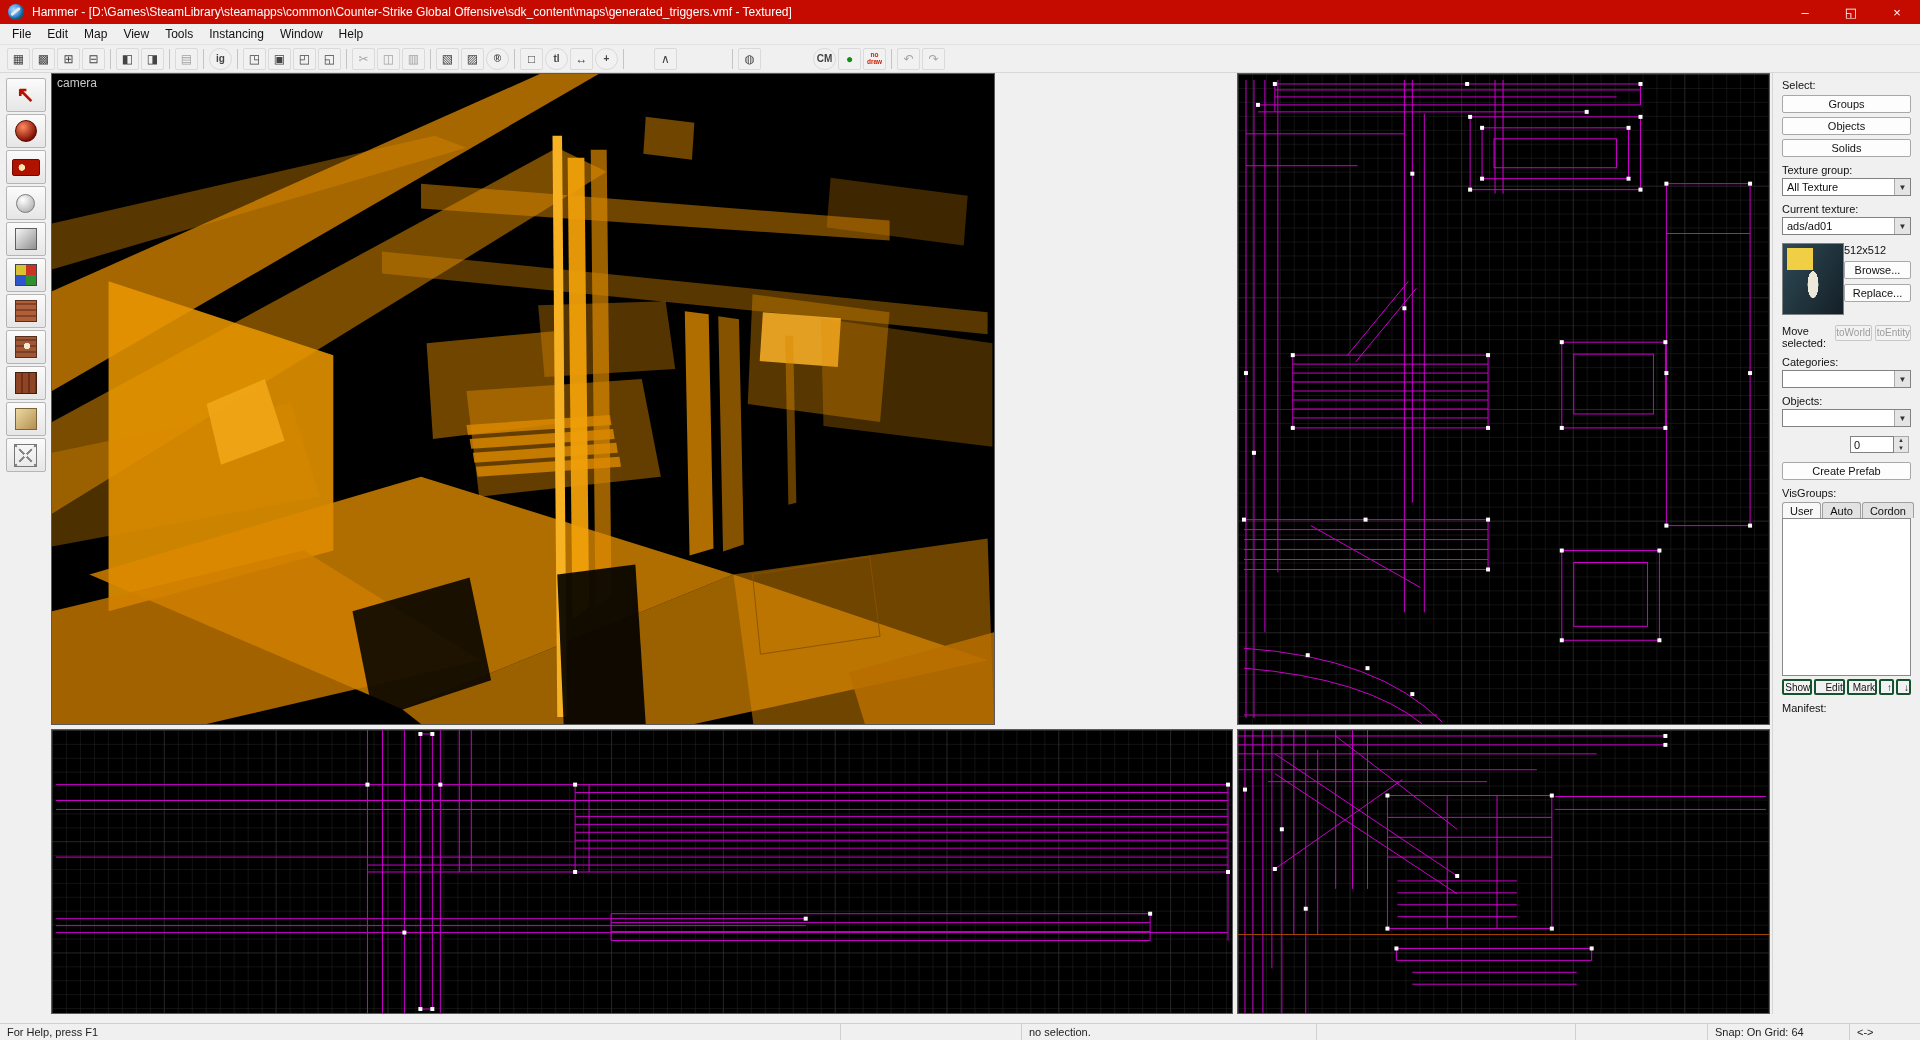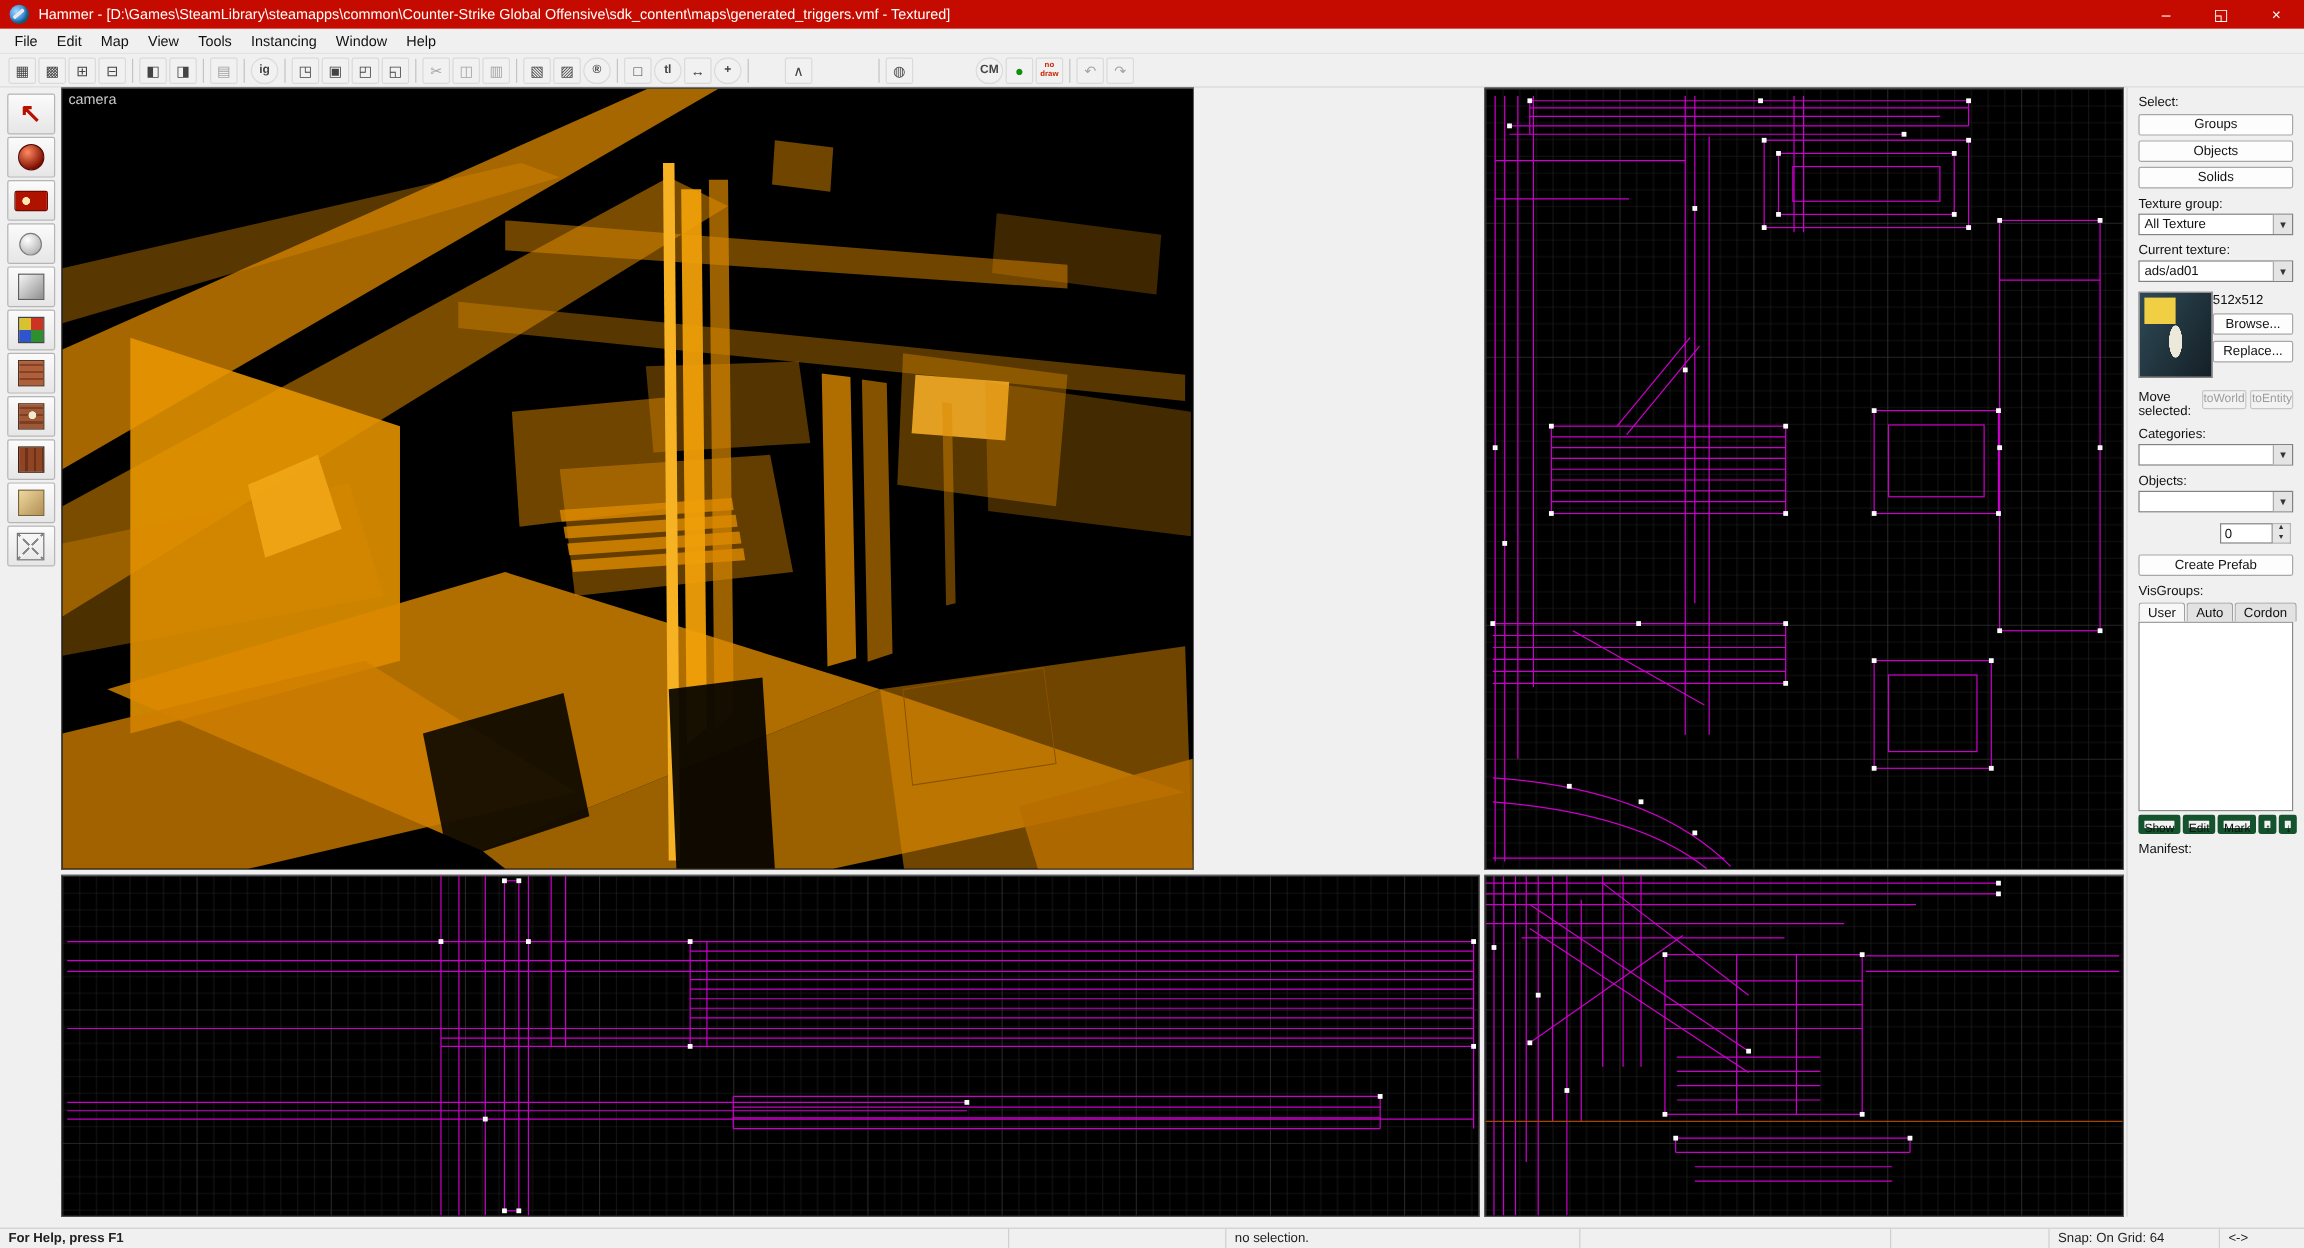--- a/index.html
+++ b/index.html
@@ -106,30 +106,30 @@
   .spin-row { display:flex; justify-content:flex-end; margin:9px 2px 0 0; }
   .spin-field { width:44px; height:17px; border:1px solid #828282; background:#fff; padding:2px 3px 0; }
   .spin-btns { display:flex; flex-direction:column; width:15px; border:1px solid #a8a8a8; border-left:none; }
   .spin-btns div { flex:1; font-size:6px; line-height:7px; text-align:center; background:#e6e6e6; color:#333; }
   .vg-tabs { display:flex; margin-top:3px; }
   .vg-tab { padding:2px 7px 1px; border:1px solid #a0a0a0; border-bottom:none; background:#e2e2e2;
     font-size:11px; border-radius:3px 3px 0 0; margin-right:1px; }
   .vg-tab.active { background:#f8f8f8; }
   .vg-list { height:158px; background:#fff; border:1px solid #8a8a8a; }
   .vg-btns { display:flex; gap:2px; margin-top:3px; }
-  .vg-btn { flex:1; height:16px; border:5px solid #14532d; background:#f2f2f2; font-size:10px;
-    text-align:center; line-height:14px; border-radius:2px; }
+  .vg-btn { flex:1; height:16px; border:2px solid #14532d; background:#f2f2f2; font-size:10px;
+    text-align:right; line-height:14px; border-radius:2px; }
   .vg-btn.arrow { flex:0 0 15px; }
 
   
   .statusbar { position:absolute; left:0; right:0; bottom:0; height:17px; background:#f0f0f0;
     border-top:1px solid #cfcfcf; display:flex; font-size:11px; color:#222; }
   .sb-seg { display:flex; align-items:center; padding:0 7px; border-left:1px solid #cfcfcf;
     overflow:hidden; white-space:nowrap; }
-  .sb-seg:first-child { border-left:none;font-weight:bold; }
+  .sb-seg:first-child { border-left:none; }
   .seg-help { width:840px; }
   .seg-a { width:181px; }
   .seg-b { width:295px; }
   .seg-c { width:259px; }
   .seg-d { width:132px; }
   .seg-snap { width:142px; }
   .seg-grip { flex:1; }
 </style>
 </head>
 <body>

